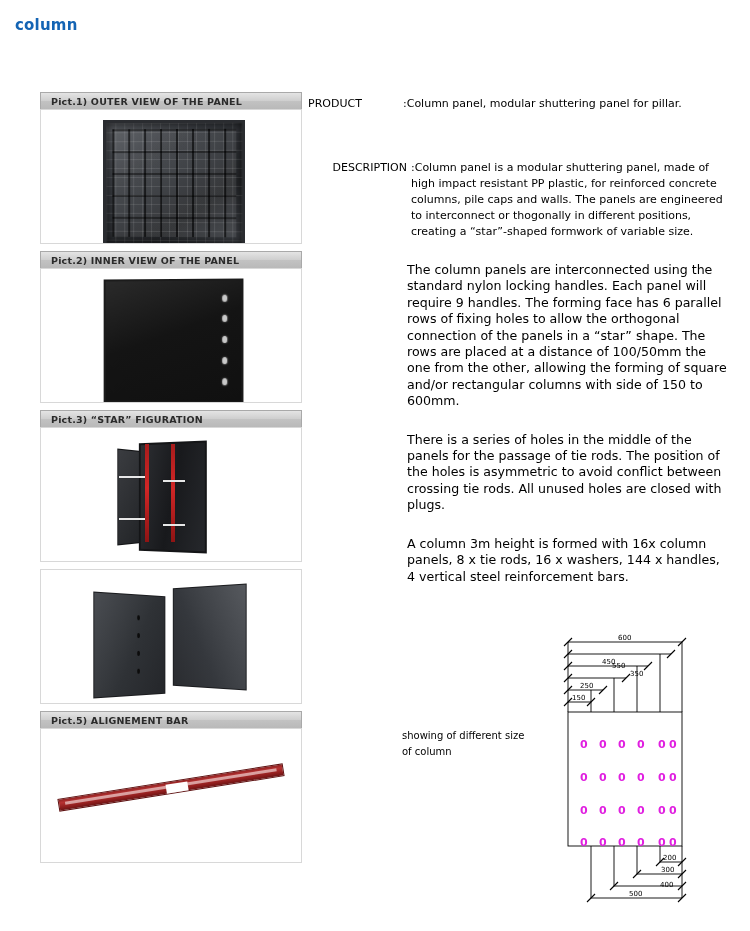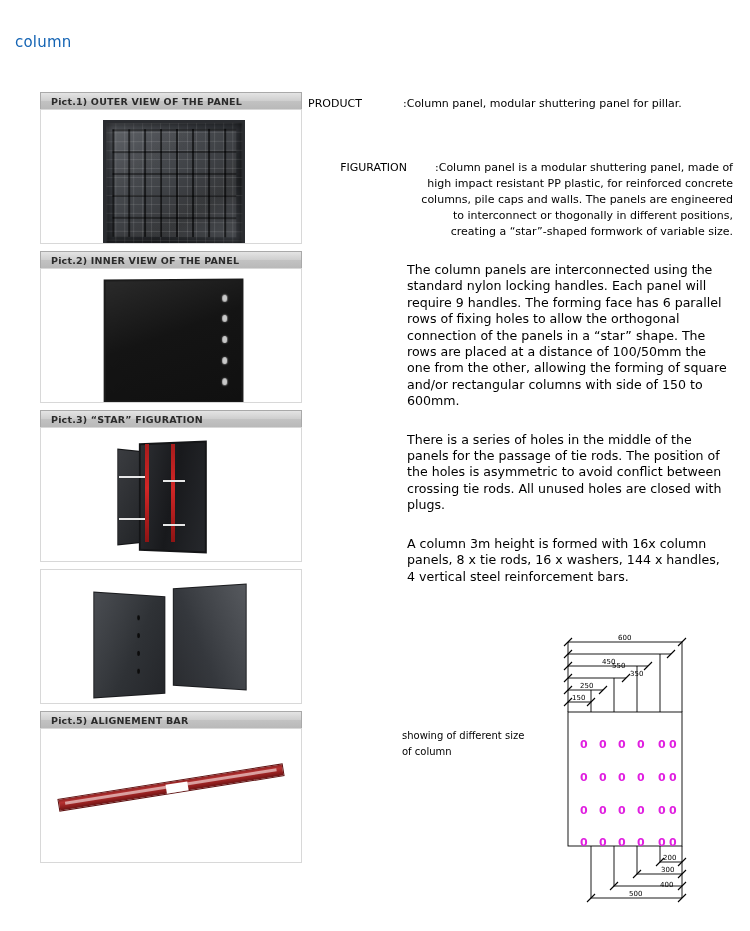--- a/index.html
+++ b/index.html
@@ -10,23 +10,23 @@
     width: 750px; height: 931px;
     position: relative;
     font-family: "DejaVu Sans", sans-serif;
     color: #000;
     overflow: hidden;
   }
 
   
   .page-title {
     position: absolute;
-    left: 15px; top: 33px;
+    left: 15px; top: 16px;
     font-size: 15px;
-    font-weight: normal;
+    font-weight: bold;
     color: #1464b4;
     letter-spacing: .2px;
   }
 
   
   .pic-column {
     position: absolute;
     left: 40px; top: 62px;
     width: 253px;
   }
@@ -303,22 +303,22 @@
 <div class="text-col">
 
   <div class="kv-row">
     <div class="kv-label">PRODUCT</div>
     <div class="kv-value">:Column panel, modular shuttering panel for pillar.</div>
   </div>
 
   <div class="gap-a"></div>
 
   <div class="kv-row">
-    <div class="kv-label right">FIGURATION</div>
-    <div class="kv-value" style="width:322px;flex:0 0 322px;text-align:right;">:Column panel is a modular shuttering panel, made of high impact resistant PP plastic, for reinforced concrete columns, pile caps and walls. The panels are engineered to interconnect or thogonally in different positions, creating a “star”-shaped formwork of variable size.</div>
+    <div class="kv-label right">DESCRIPTION</div>
+    <div class="kv-value" style="width:322px;flex:0 0 322px;">:Column panel is a modular shuttering panel, made of high impact resistant PP plastic, for reinforced concrete columns, pile caps and walls. The panels are engineered to interconnect or thogonally in different positions, creating a “star”-shaped formwork of variable size.</div>
   </div>
 
   <div class="gap-p"></div>
   <div class="para">The column panels are interconnected using the standard nylon locking handles. Each panel will require 9 handles. The forming face has 6 parallel rows of fixing holes to allow the orthogonal connection of the panels in a “star” shape. The rows are placed at a distance of 100/50mm the one from the other, allowing the forming of square and/or rectangular columns with side of 150 to 600mm.</div>
 
   <div class="gap-p"></div>
   <div class="para">There is a series of holes in the middle of the panels for the passage of tie rods. The position of the holes is asymmetric to avoid conflict between crossing tie rods. All unused holes are closed with plugs.</div>
 
   <div class="gap-p"></div>
   <div class="para">A column 3m height is formed with 16x column panels, 8 x tie rods, 16 x washers, 144 x handles, 4 vertical steel reinforcement bars.</div>

